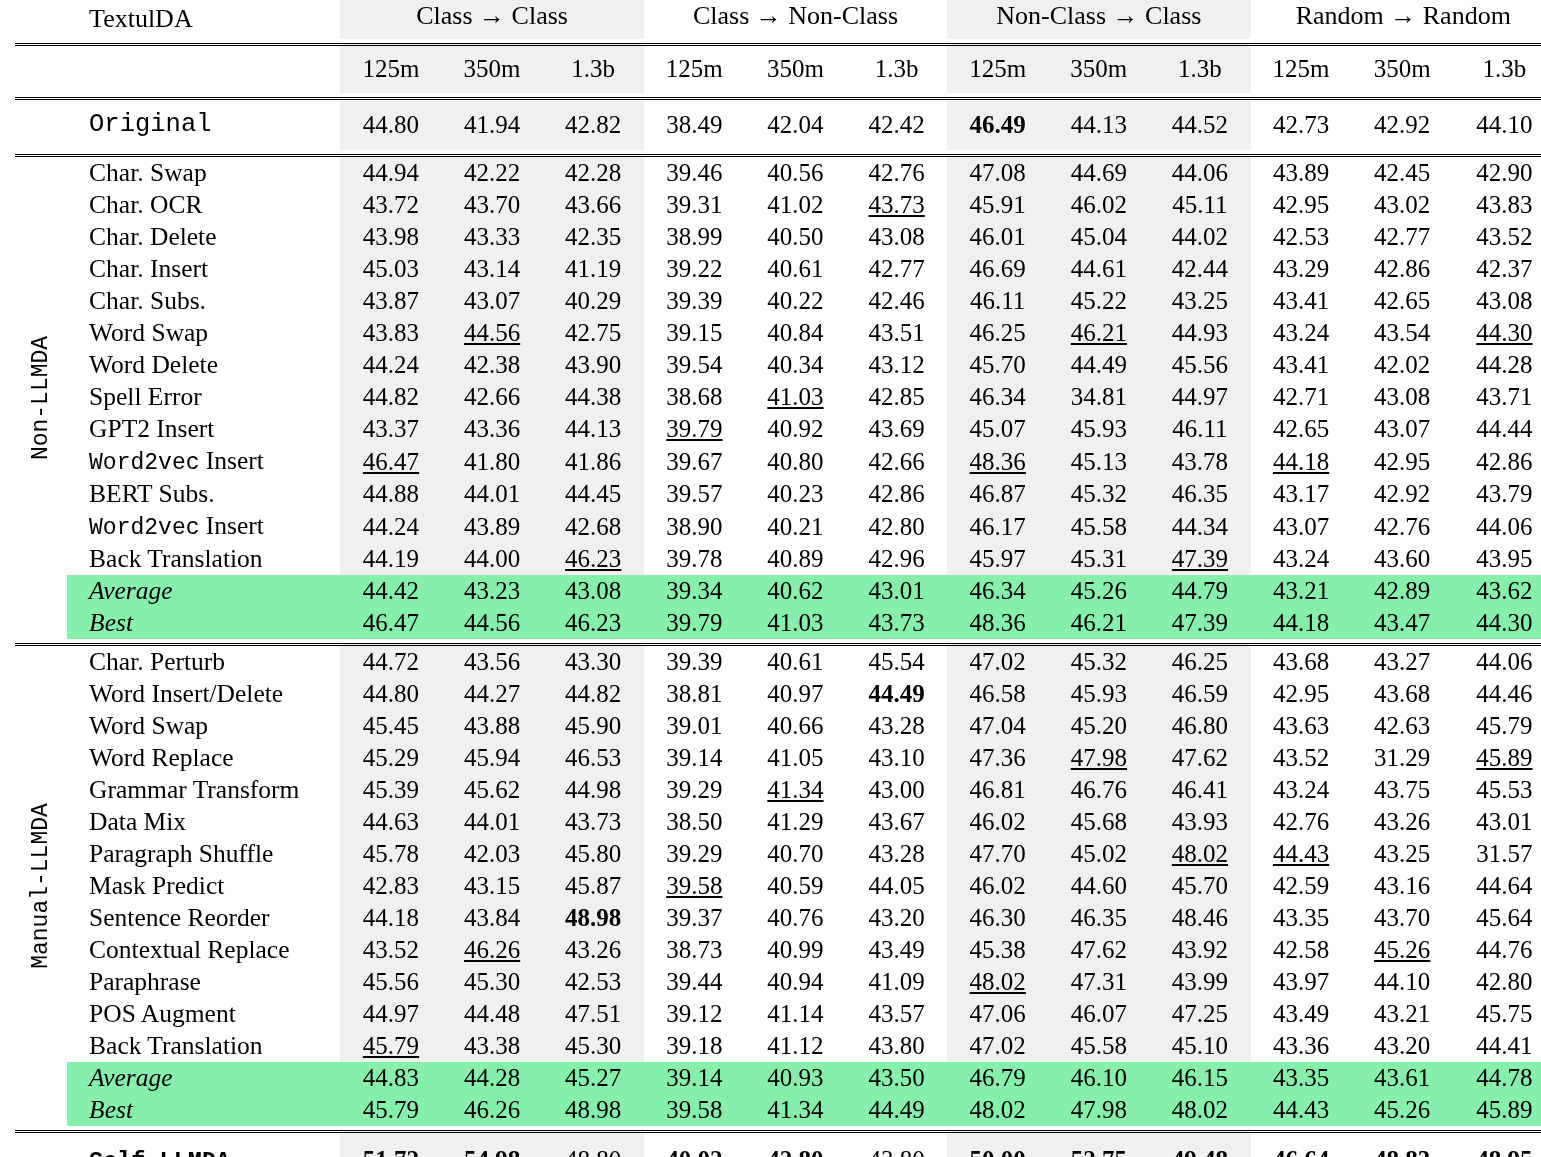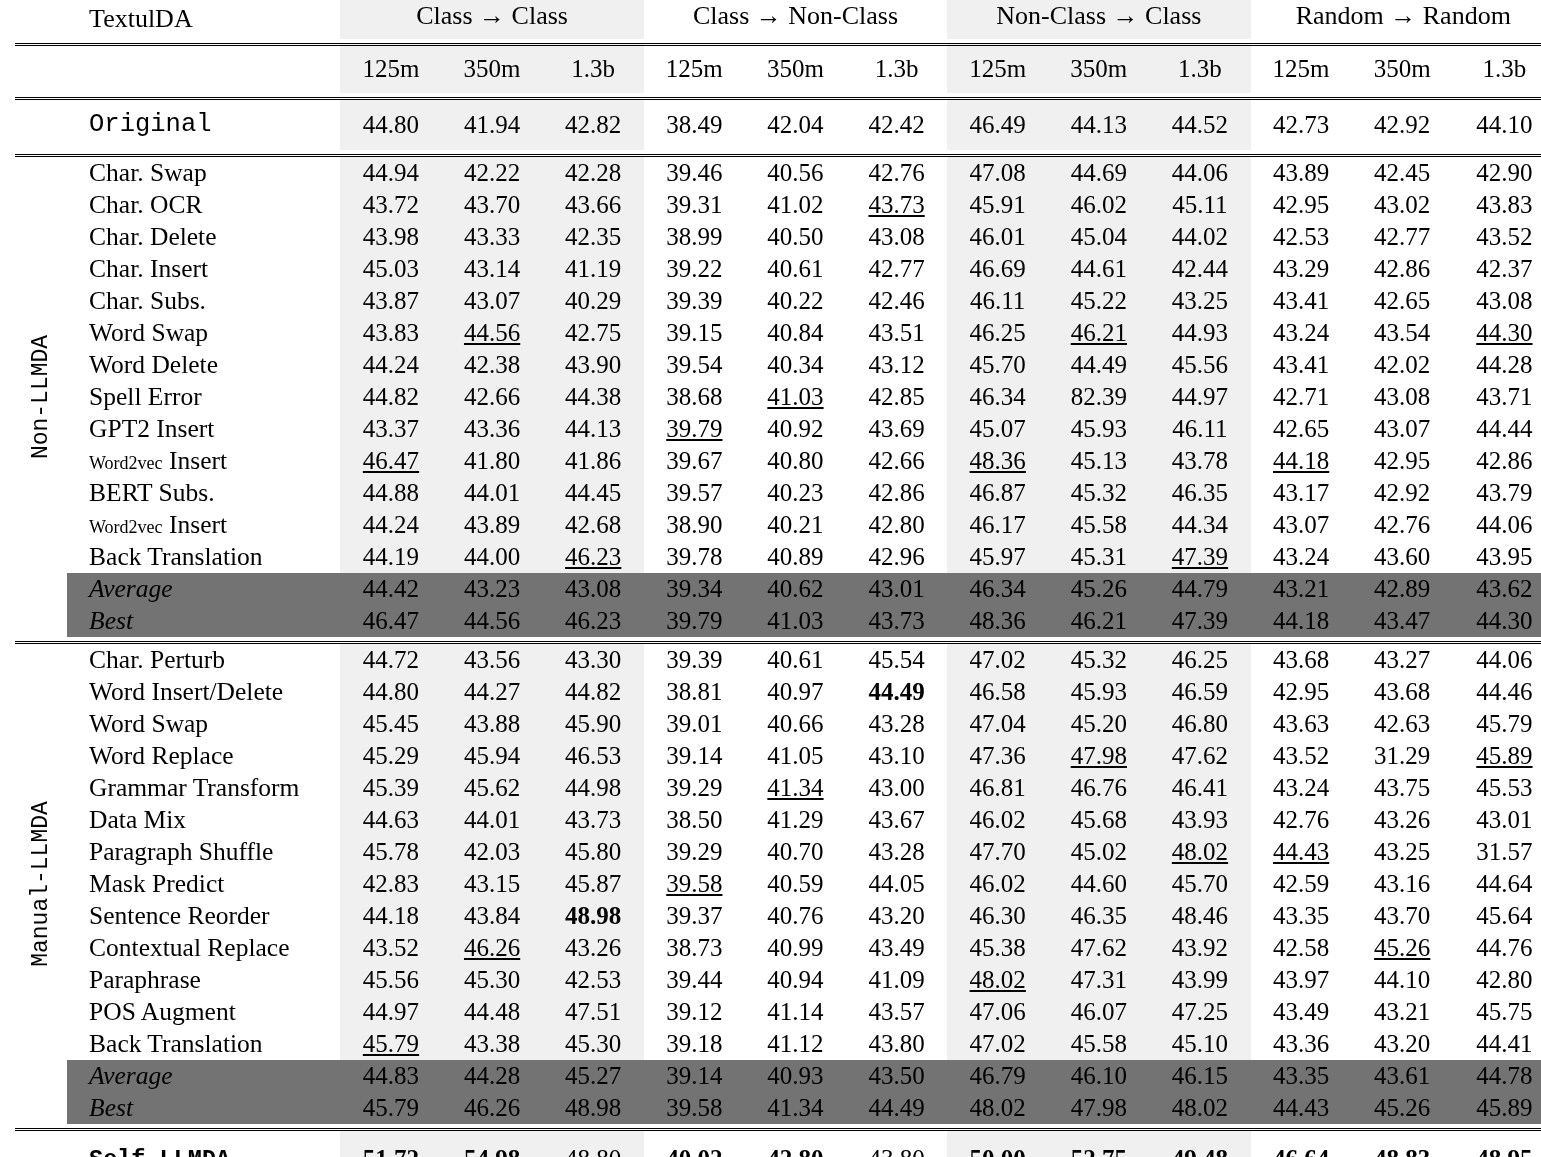--- a/index.html
+++ b/index.html
@@ -47,42 +47,42 @@
   td.name {
     text-align: left;
     padding-left: 22px;
     font-size: 25.5px;
     white-space: nowrap;
   }
   td.sec { width: 52px; }
 
   
   .band { background: #f0f0f0; }
-  tr.hl > td { background: #737373; }
+  tr.hl > td { background: #86efac; }
   .rule-dbl   { border-bottom: 3px double #000; }
 
   .hdr-group {
     text-align: center;
     font-size: 26px;
     padding-bottom: 6px;
     white-space: nowrap;
     margin-top: 48px;
   }
   .hdr-textda {
     text-align: left;
     padding-left: 22px;
     font-size: 26px;
     white-space: nowrap;
   }
   .sub-hdr { padding-top: 7px; padding-bottom: 9px; }
 
   .und { text-decoration: underline; text-underline-offset: 2px; }
   .bold { font-weight: bold; }
   .ital { font-style: italic; }
-  .mono { font-family: Liberation Serif, serif; font-size: 18px; }
+  .mono { font-family: Liberation Mono, monospace; font-size: 23px; }
   .mono-b { font-family: "Liberation Mono", "DejaVu Sans Mono", monospace; font-size: 23.5px; font-weight: bold; letter-spacing: 0px; }
 
   
   td.sec-label {
     position: relative;
     width: 52px;
   }
   .vlabel {
     position: absolute;
     left: 50%;
@@ -151,21 +151,21 @@
     <tbody id="tbody-main">
         <tr>
           <td class="sec"></td>
           <td class="name" style="padding-top: 9px; padding-bottom: 9px; font-family: Liberation Mono, monospace;">Original</td>
           <td class="num band" style="padding-top: 9px; padding-bottom: 9px;"><span>44.80</span></td>
           <td class="num band" style="padding-top: 9px; padding-bottom: 9px;"><span>41.94</span></td>
           <td class="num band" style="padding-top: 9px; padding-bottom: 9px;"><span>42.82</span></td>
           <td class="num" style="padding-top: 9px; padding-bottom: 9px;"><span>38.49</span></td>
           <td class="num" style="padding-top: 9px; padding-bottom: 9px;"><span>42.04</span></td>
           <td class="num" style="padding-top: 9px; padding-bottom: 9px; font-family: Liberation Serif, serif;"><span>42.42</span></td>
-          <td class="num band" style="padding-top: 9px; padding-bottom: 9px;"><span>46.49</span></td>
+          <td class="num band" style="padding-top: 9px; padding-bottom: 9px; font-weight: bold;"><span>46.49</span></td>
           <td class="num band" style="padding-top: 9px; padding-bottom: 9px;"><span>44.13</span></td>
           <td class="num band" style="padding-top: 9px; padding-bottom: 9px;"><span>44.52</span></td>
           <td class="num" style="padding-top: 9px; padding-bottom: 9px;"><span>42.73</span></td>
           <td class="num" style="padding-top: 9px; padding-bottom: 9px;"><span>42.92</span></td>
           <td class="num" style="padding-top: 9px; padding-bottom: 9px;"><span>44.10</span></td>
         </tr>
         <tr class="sep-row">
           <td colspan="14" class="rule-dbl"></td>
         </tr>
         <tr>
@@ -278,21 +278,21 @@
         </tr>
         <tr>
           <td class="name">Spell Error</td>
           <td class="num band"><span>44.82</span></td>
           <td class="num band"><span>42.66</span></td>
           <td class="num band"><span>44.38</span></td>
           <td class="num"><span>38.68</span></td>
           <td class="num"><span class="und">41.03</span></td>
           <td class="num"><span>42.85</span></td>
           <td class="num band"><span>46.34</span></td>
-          <td class="num band"><span>82.39</span></td>
+          <td class="num band"><span>34.81</span></td>
           <td class="num band"><span>44.97</span></td>
           <td class="num"><span>42.71</span></td>
           <td class="num"><span>43.08</span></td>
           <td class="num"><span>43.71</span></td>
         </tr>
         <tr>
           <td class="name">GPT2 Insert</td>
           <td class="num band"><span>43.37</span></td>
           <td class="num band"><span>43.36</span></td>
           <td class="num band"><span>44.13</span></td>

